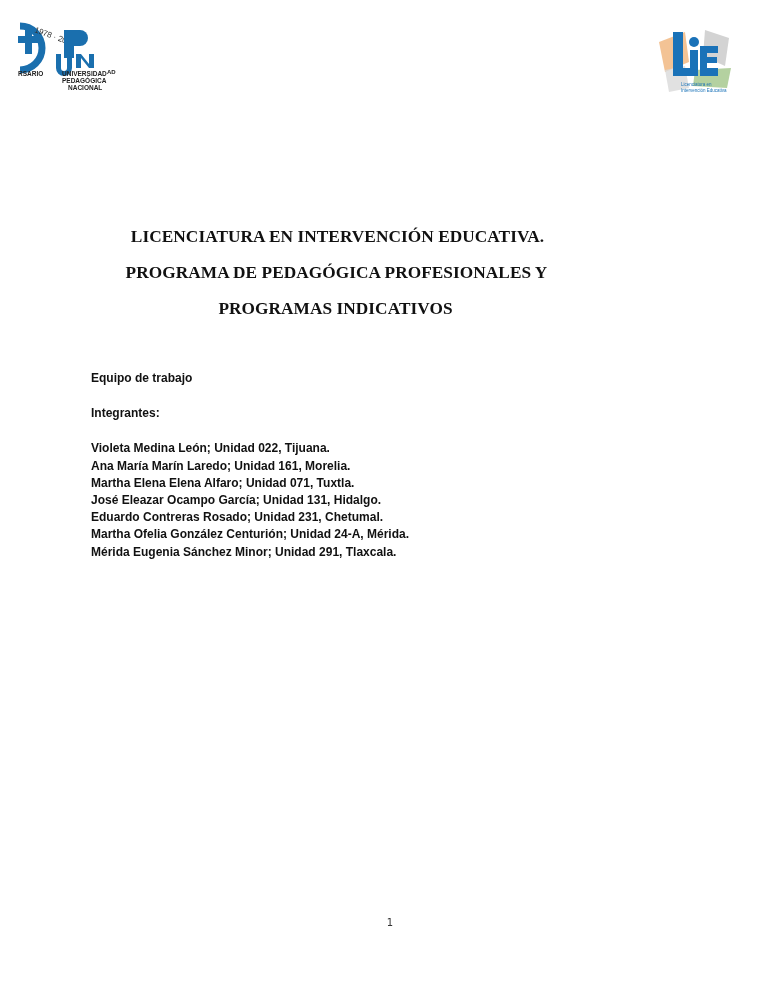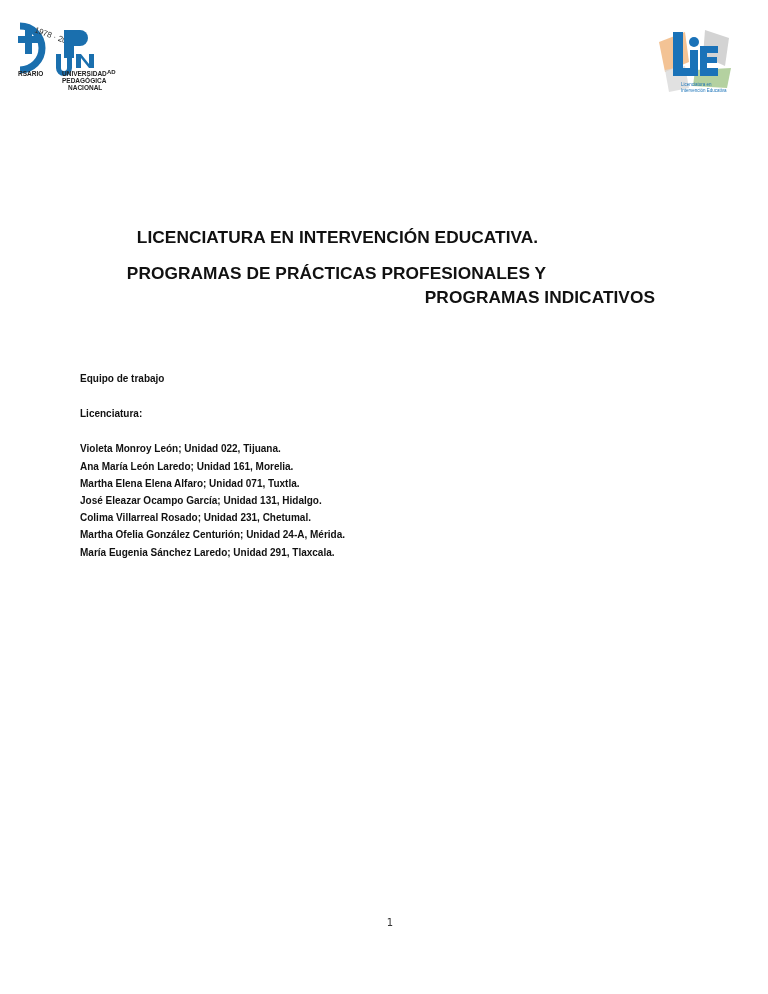--- a/index.html
+++ b/index.html
@@ -1,25 +1,25 @@
 <!DOCTYPE html>
 <html><head>
 <meta charset="utf-8">
 <style>
   html, body { margin: 0; padding: 0; background: #ffffff; }
   body { width: 768px; height: 994px; position: relative; overflow: hidden;
          font-family: "Liberation Sans", sans-serif; color: #111; }
   .logo-left { position: absolute; left: 18px; top: 18px; width: 110px; height: 75px; }
   .logo-right { position: absolute; left: 655px; top: 22px; width: 80px; height: 78px; }
-  .title-block { position: absolute; left: 0; top: 226px; width: 655px; text-align: center; }
+  .title-block { position: absolute; left: 0; top: 226px; width: 655px; text-align: center; font-family: Liberation Serif, serif; }
   .title-line { font-weight: bold; font-size: 17.3px; line-height: 22px; letter-spacing: 0.05px; margin: 0; }
   .t1 { margin-left: 20px; }
   .t2 { margin-top: 14px; margin-left: 18px; }
-  .t3 { margin-top: 2px; margin-left: 16px; text-align: right; }
-  .body-block { position: absolute; left: 80px; top: 370px; font-weight: bold; font-size: 10px; line-height: 17.2px; }
+  .t3 { margin-top: 14px; margin-left: 16px; }
+  .body-block { position: absolute; left: 91px; top: 370px; font-weight: bold; font-size: 12px; line-height: 17.2px; }
   .p { margin: 0; }
   .gap1 { margin-top: 18px; }
   .members { margin-top: 18px; }
   .page-num { position: absolute; left: 0; top: 917px; width: 768px; text-align: center;
               font-family: "DejaVu Sans", sans-serif; font-size: 10px; color: #333; margin-left: 6px; }
 </style>
 </head>
 <body>
 
 <div class="logo-left">
@@ -53,31 +53,31 @@
     <circle cx="39" cy="20" r="5" fill="#1a72b8"></circle>
     <rect x="35" y="28" width="8" height="26" fill="#1a72b8"></rect>
     <path d="M45 24 h18 v7 h-11 v4 h10 v6 h-10 v5 h11 v8 h-18z" fill="#1a72b8"></path>
     <text x="26" y="64" font-size="4.5" fill="#1a72b8" font-family="Liberation Sans, sans-serif">Licenciatura en</text>
     <text x="26" y="70" font-size="4.5" fill="#1a72b8" font-family="Liberation Sans, sans-serif">Intervención Educativa</text>
   </svg>
 </div>
 
 <div class="title-block">
   <p class="title-line t1">LICENCIATURA EN INTERVENCIÓN  EDUCATIVA.</p>
-  <p class="title-line t2">PROGRAMAS DE PRÁCTICAS PROFESIONALES Y</p>
+  <p class="title-line t2">PROGRAMA DE PEDAGÓGICA PROFESIONALES Y</p>
   <p class="title-line t3">PROGRAMAS INDICATIVOS</p>
 </div>
 
 <div class="body-block">
   <p class="p">Equipo de trabajo</p>
-  <p class="p gap1">Licenciatura:</p>
+  <p class="p gap1">Integrantes:</p>
   <div class="members">
-    <p class="p">Violeta Monroy León; Unidad 022, Tijuana.</p>
-    <p class="p">Ana María León Laredo; Unidad 161, Morelia.</p>
+    <p class="p">Violeta Medina León; Unidad 022, Tijuana.</p>
+    <p class="p">Ana María Marín Laredo; Unidad 161, Morelia.</p>
     <p class="p">Martha Elena Elena Alfaro; Unidad 071, Tuxtla.</p>
     <p class="p">José Eleazar Ocampo García; Unidad 131, Hidalgo.</p>
-    <p class="p">Colima Villarreal Rosado; Unidad 231, Chetumal.</p>
+    <p class="p">Eduardo Contreras Rosado; Unidad 231, Chetumal.</p>
     <p class="p">Martha Ofelia González Centurión; Unidad 24-A, Mérida.</p>
-    <p class="p">María Eugenia Sánchez Laredo; Unidad 291, Tlaxcala.</p>
+    <p class="p">Mérida Eugenia Sánchez Minor; Unidad 291, Tlaxcala.</p>
   </div>
 </div>
 
 <div class="page-num">1</div>
 
 </body></html>

